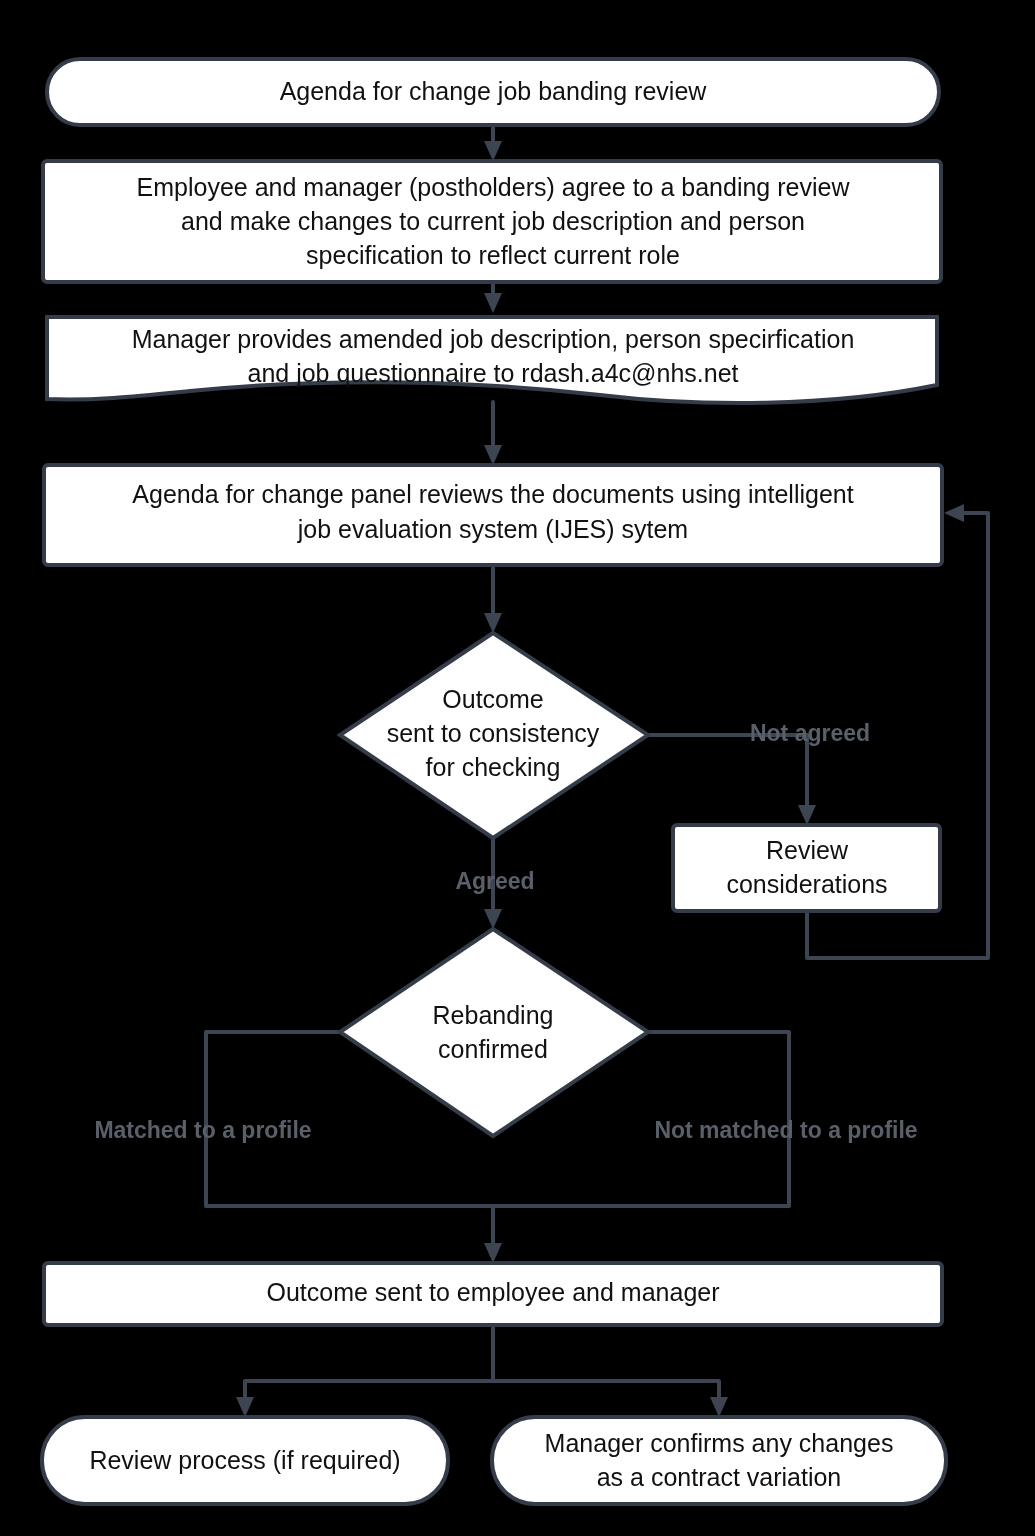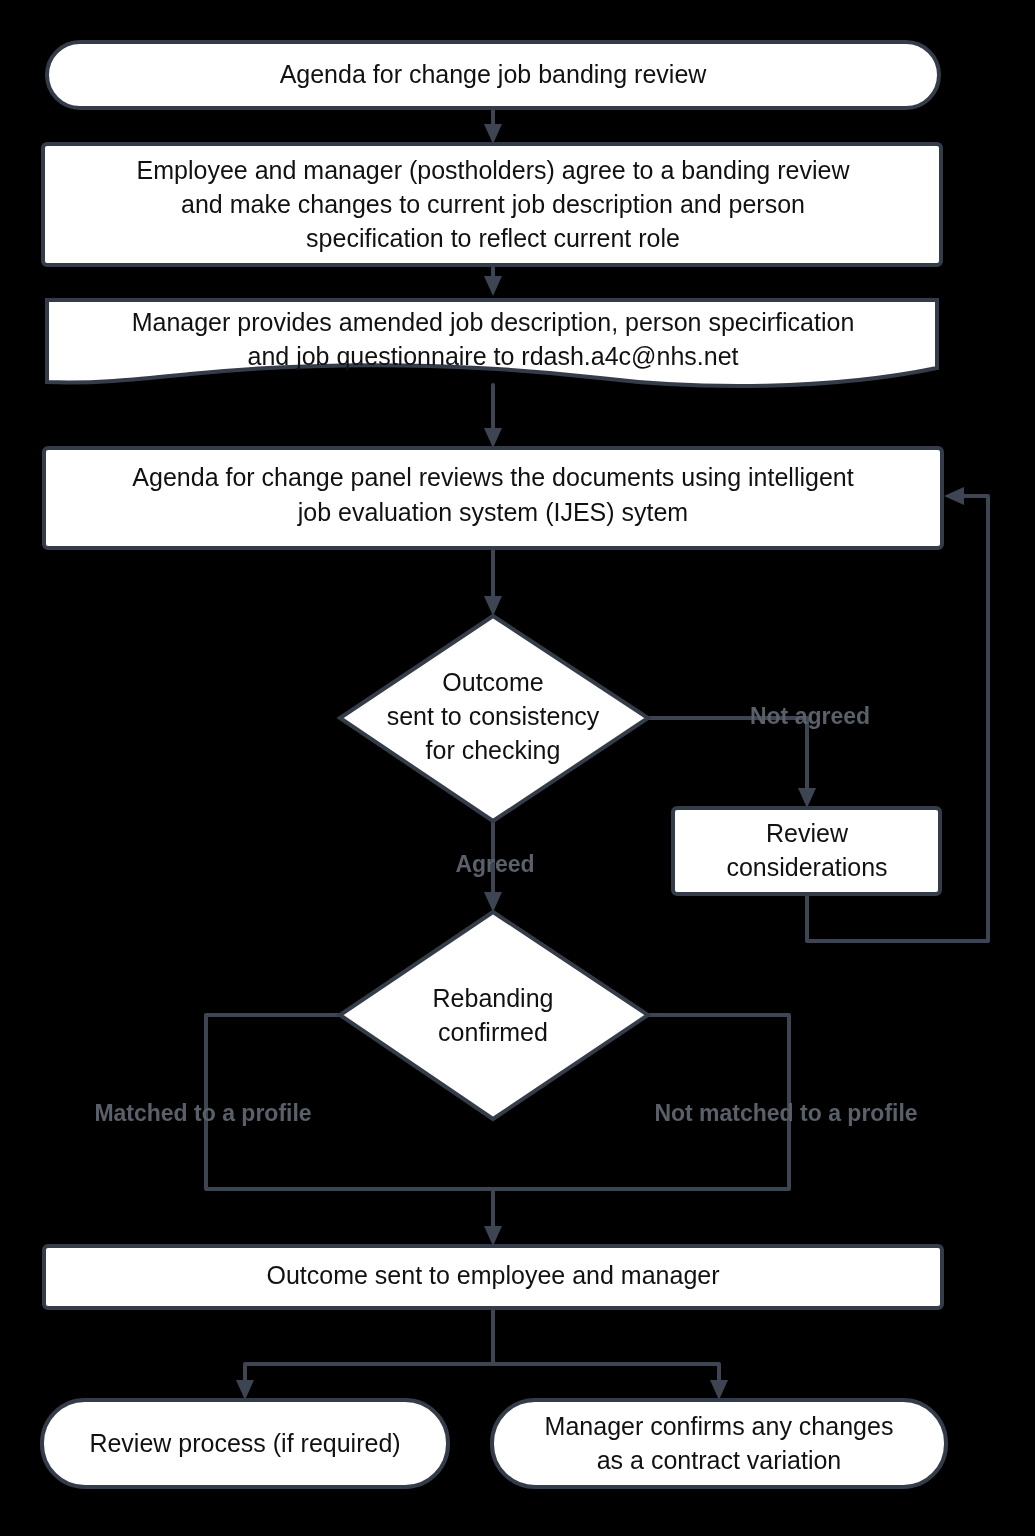--- a/index.html
+++ b/index.html
@@ -11,20 +11,21 @@
     width: 1035px;
     height: 1536px;
     overflow: hidden;
     font-family: "Liberation Sans", sans-serif;
   }
   #flowchart-root {
     position: relative;
     width: 1035px;
     height: 1280px;
     background: #000000;
+    margin-top: 17px;
   }
   svg#chart-svg {
     display: block;
     width: 1035px;
     height: 1536px;
   }
   .node-shape {
     fill: #ffffff;
     stroke: #353c49;
     stroke-width: 4;

